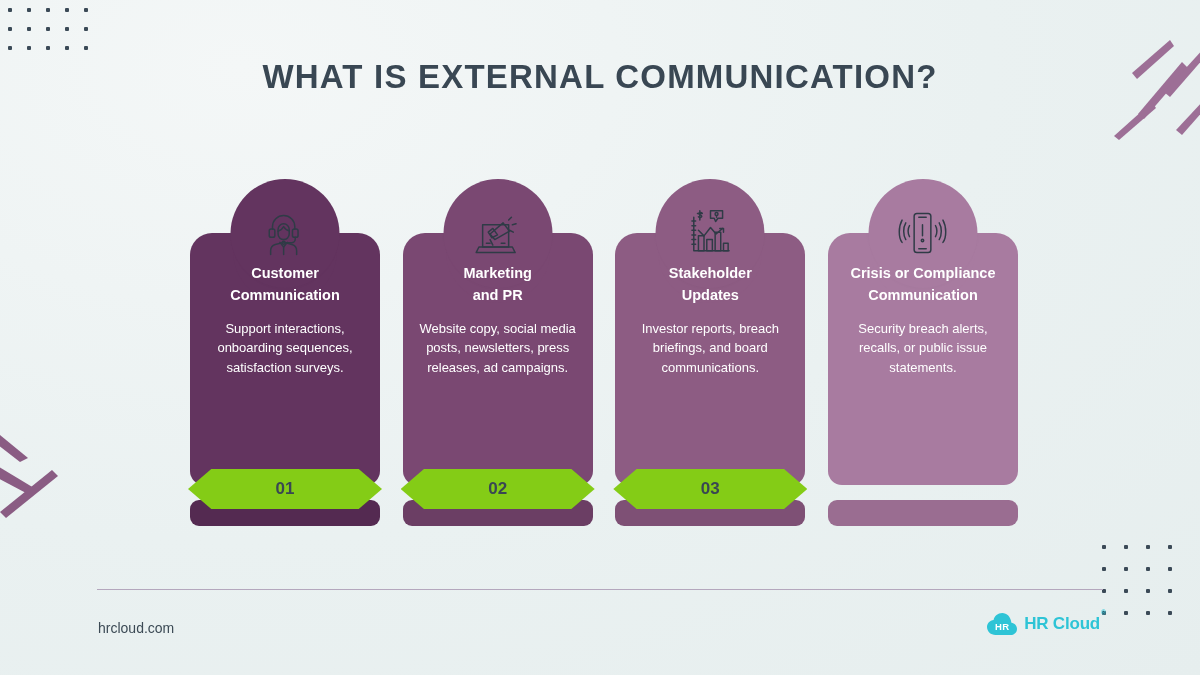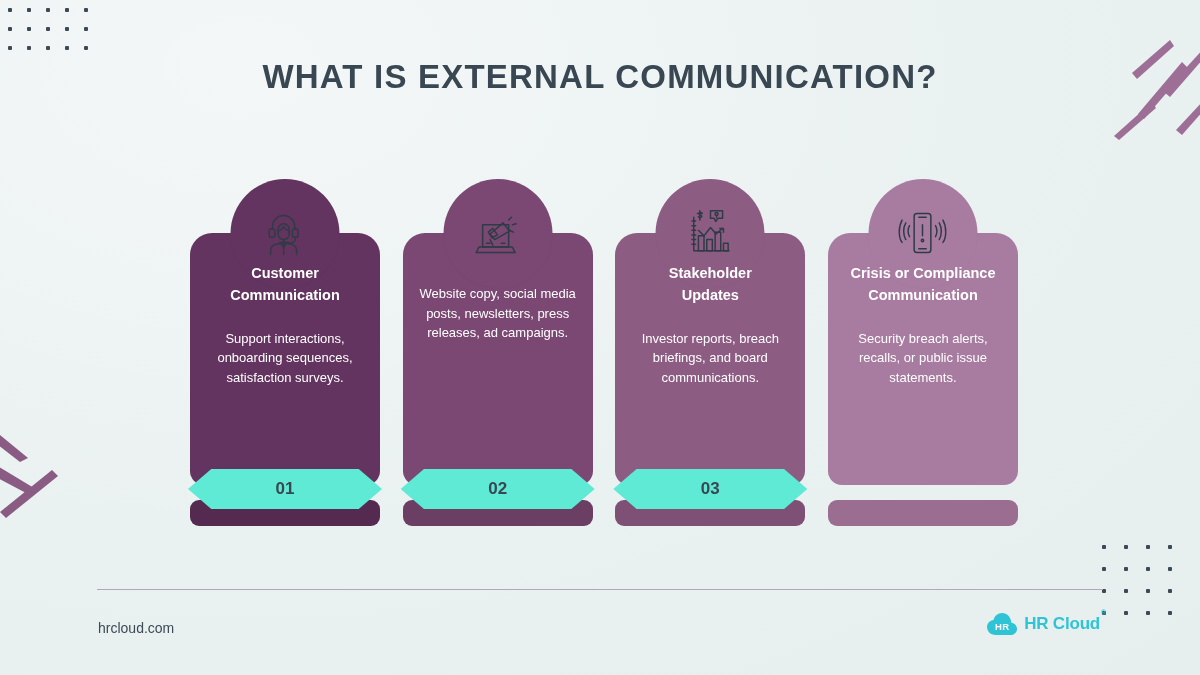--- a/index.html
+++ b/index.html
@@ -72,31 +72,31 @@
     width:150px; height:58px;
     background:
       radial-gradient(circle at 50% 0%, rgba(40,20,45,.22) 0%, rgba(40,20,45,0) 62%);
   }
 
   .text{
     position:absolute; left:0; top:76px; width:190px;
     padding:0 9px; text-align:center; z-index:5; color:#fff;
   }
   .ctitle{ font-size:14.5px; font-weight:700; line-height:1.55; }
-  .cdesc{ font-size:13px; line-height:1.5; margin-top:22px; font-weight:400;}
+  .cdesc{ font-size:13px; line-height:1.5; margin-top:12px; font-weight:400;}
 
   
   .bar{
     position:absolute; left:0; bottom:0; width:190px; height:26px;
     border-radius:9px; z-index:3;
   }
   
   .ribbon{
     position:absolute; left:-2px; bottom:17px; width:194px; height:40px;
-    background:#5eead4; z-index:6;
+    background:#84cc16; z-index:6;
     clip-path:polygon(0% 50%, 12% 0%, 88% 0%, 100% 50%, 88% 100%, 12% 100%);
     display:flex; align-items:center; justify-content:center;
     font-size:17px; font-weight:700; color:#394753;
   }
 
   
   .rule{
     position:absolute; left:97px; top:589px; width:1006px; height:1px;
     background:#b4a7bd;
   }
@@ -235,20 +235,24 @@
       <path d="M8 42h36l3 6H5z"></path>
       <path d="M16 38h4M32 38h4"></path>
       <path d="M20 28l14-12 7 9-16 9z"></path>
       <path d="M18 26l5-4 5 7-6 3z"></path>
       <path d="M20 34l3 6"></path>
       <path d="M40 13l3-3M44 18l4-1M41 24l4 2"></path>
     </g>
         </svg>
     </div>
     <div class="text">
+      <div class="ctitle">
+        <span>Marketing</span><br>
+        <span>and PR</span>
+      </div>
       <div class="cdesc">Website copy, social media posts, newsletters, press releases, ad campaigns.</div>
     </div>
     <div class="ribbon">02</div>
   </div>
     <div class="card">
     <div class="bar" style="background: rgb(126, 80, 117);"></div>
     <div class="body" style="background: rgb(141, 92, 131);">
       <div class="hump" style="background: rgb(141, 92, 131);"></div>
       <div class="speckle"></div>
     </div>

